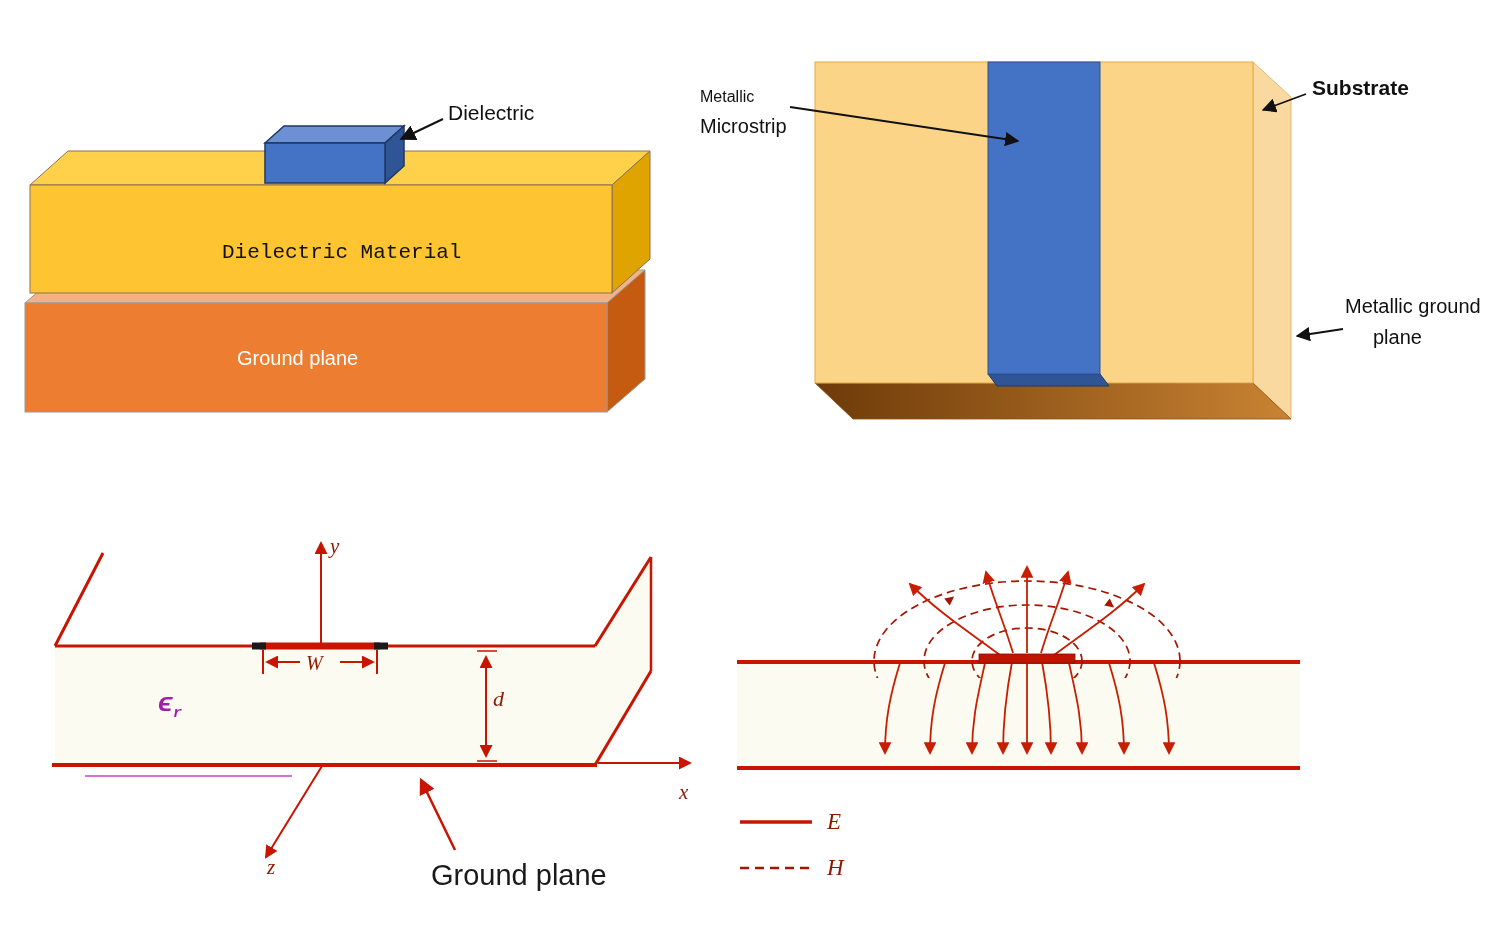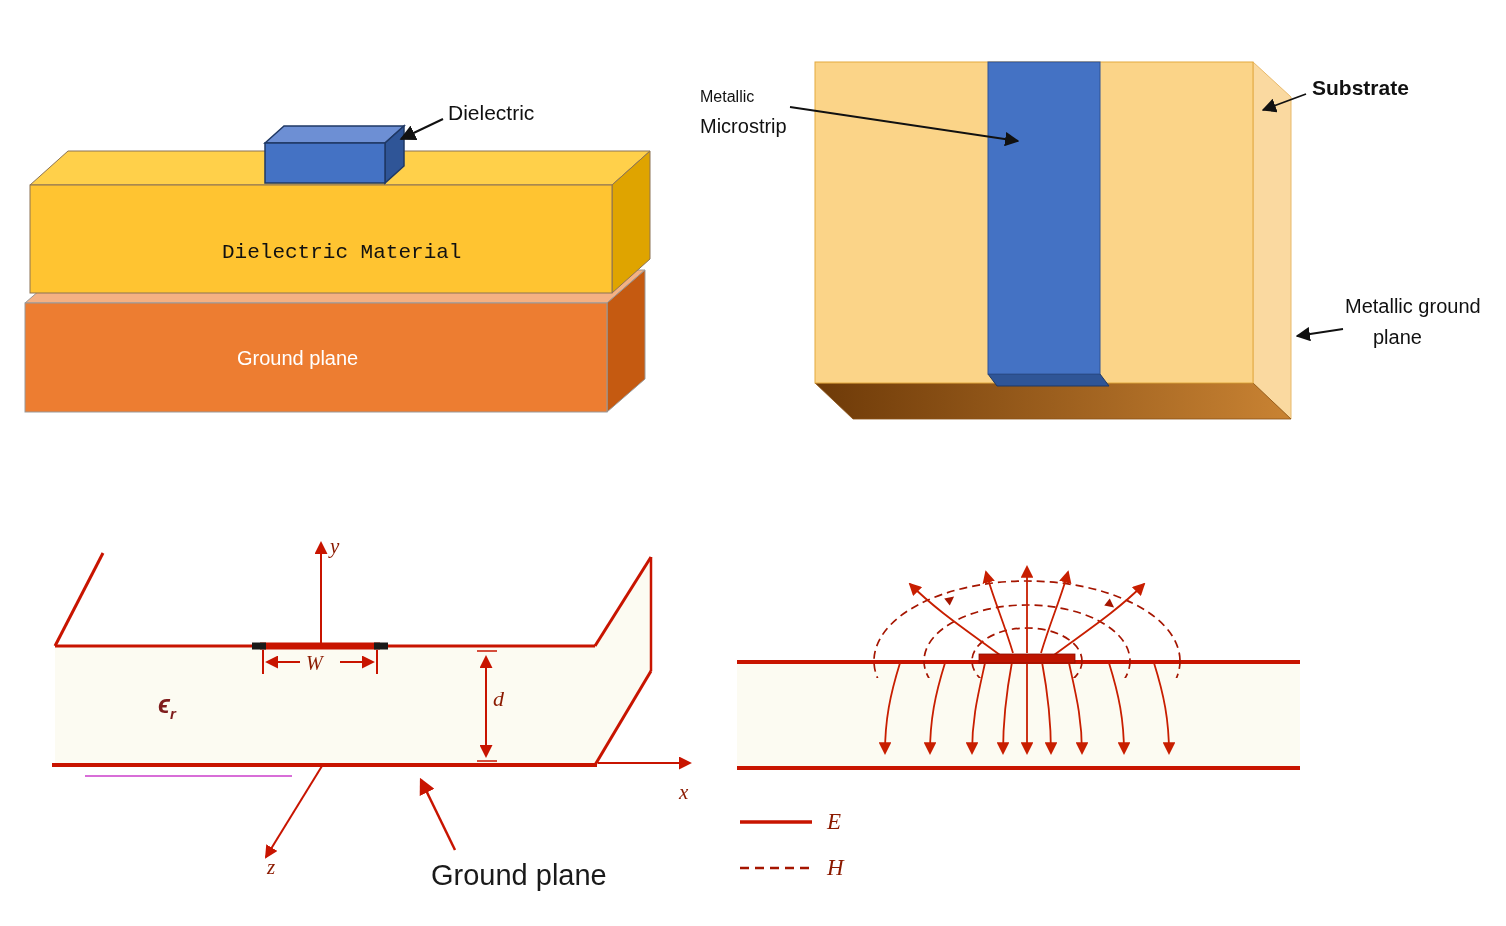--- a/index.html
+++ b/index.html
@@ -20,24 +20,24 @@
     line-height: 1.32;
     white-space: nowrap;
   }
   .lbl.white { color: #ffffff; }
   .lbl.math {
     font-family: "Liberation Serif", serif;
     font-style: italic;
     color: #8B1A00;
   }
   .lbl.eps {
-    font-family: Liberation Sans, sans-serif;
+    font-family: Liberation Mono, monospace;
     font-style: italic;
     font-weight: bold;
-    color: #7f1d1d;
+    color: #a21caf;
     font-size: 25px;
   }
   .lbl.big { font-size: 29px; color: #1a1a1a; }
   sub { font-size: 15px; }
 </style>
 </head>
 <body>
 
 <div id="stage">
 

